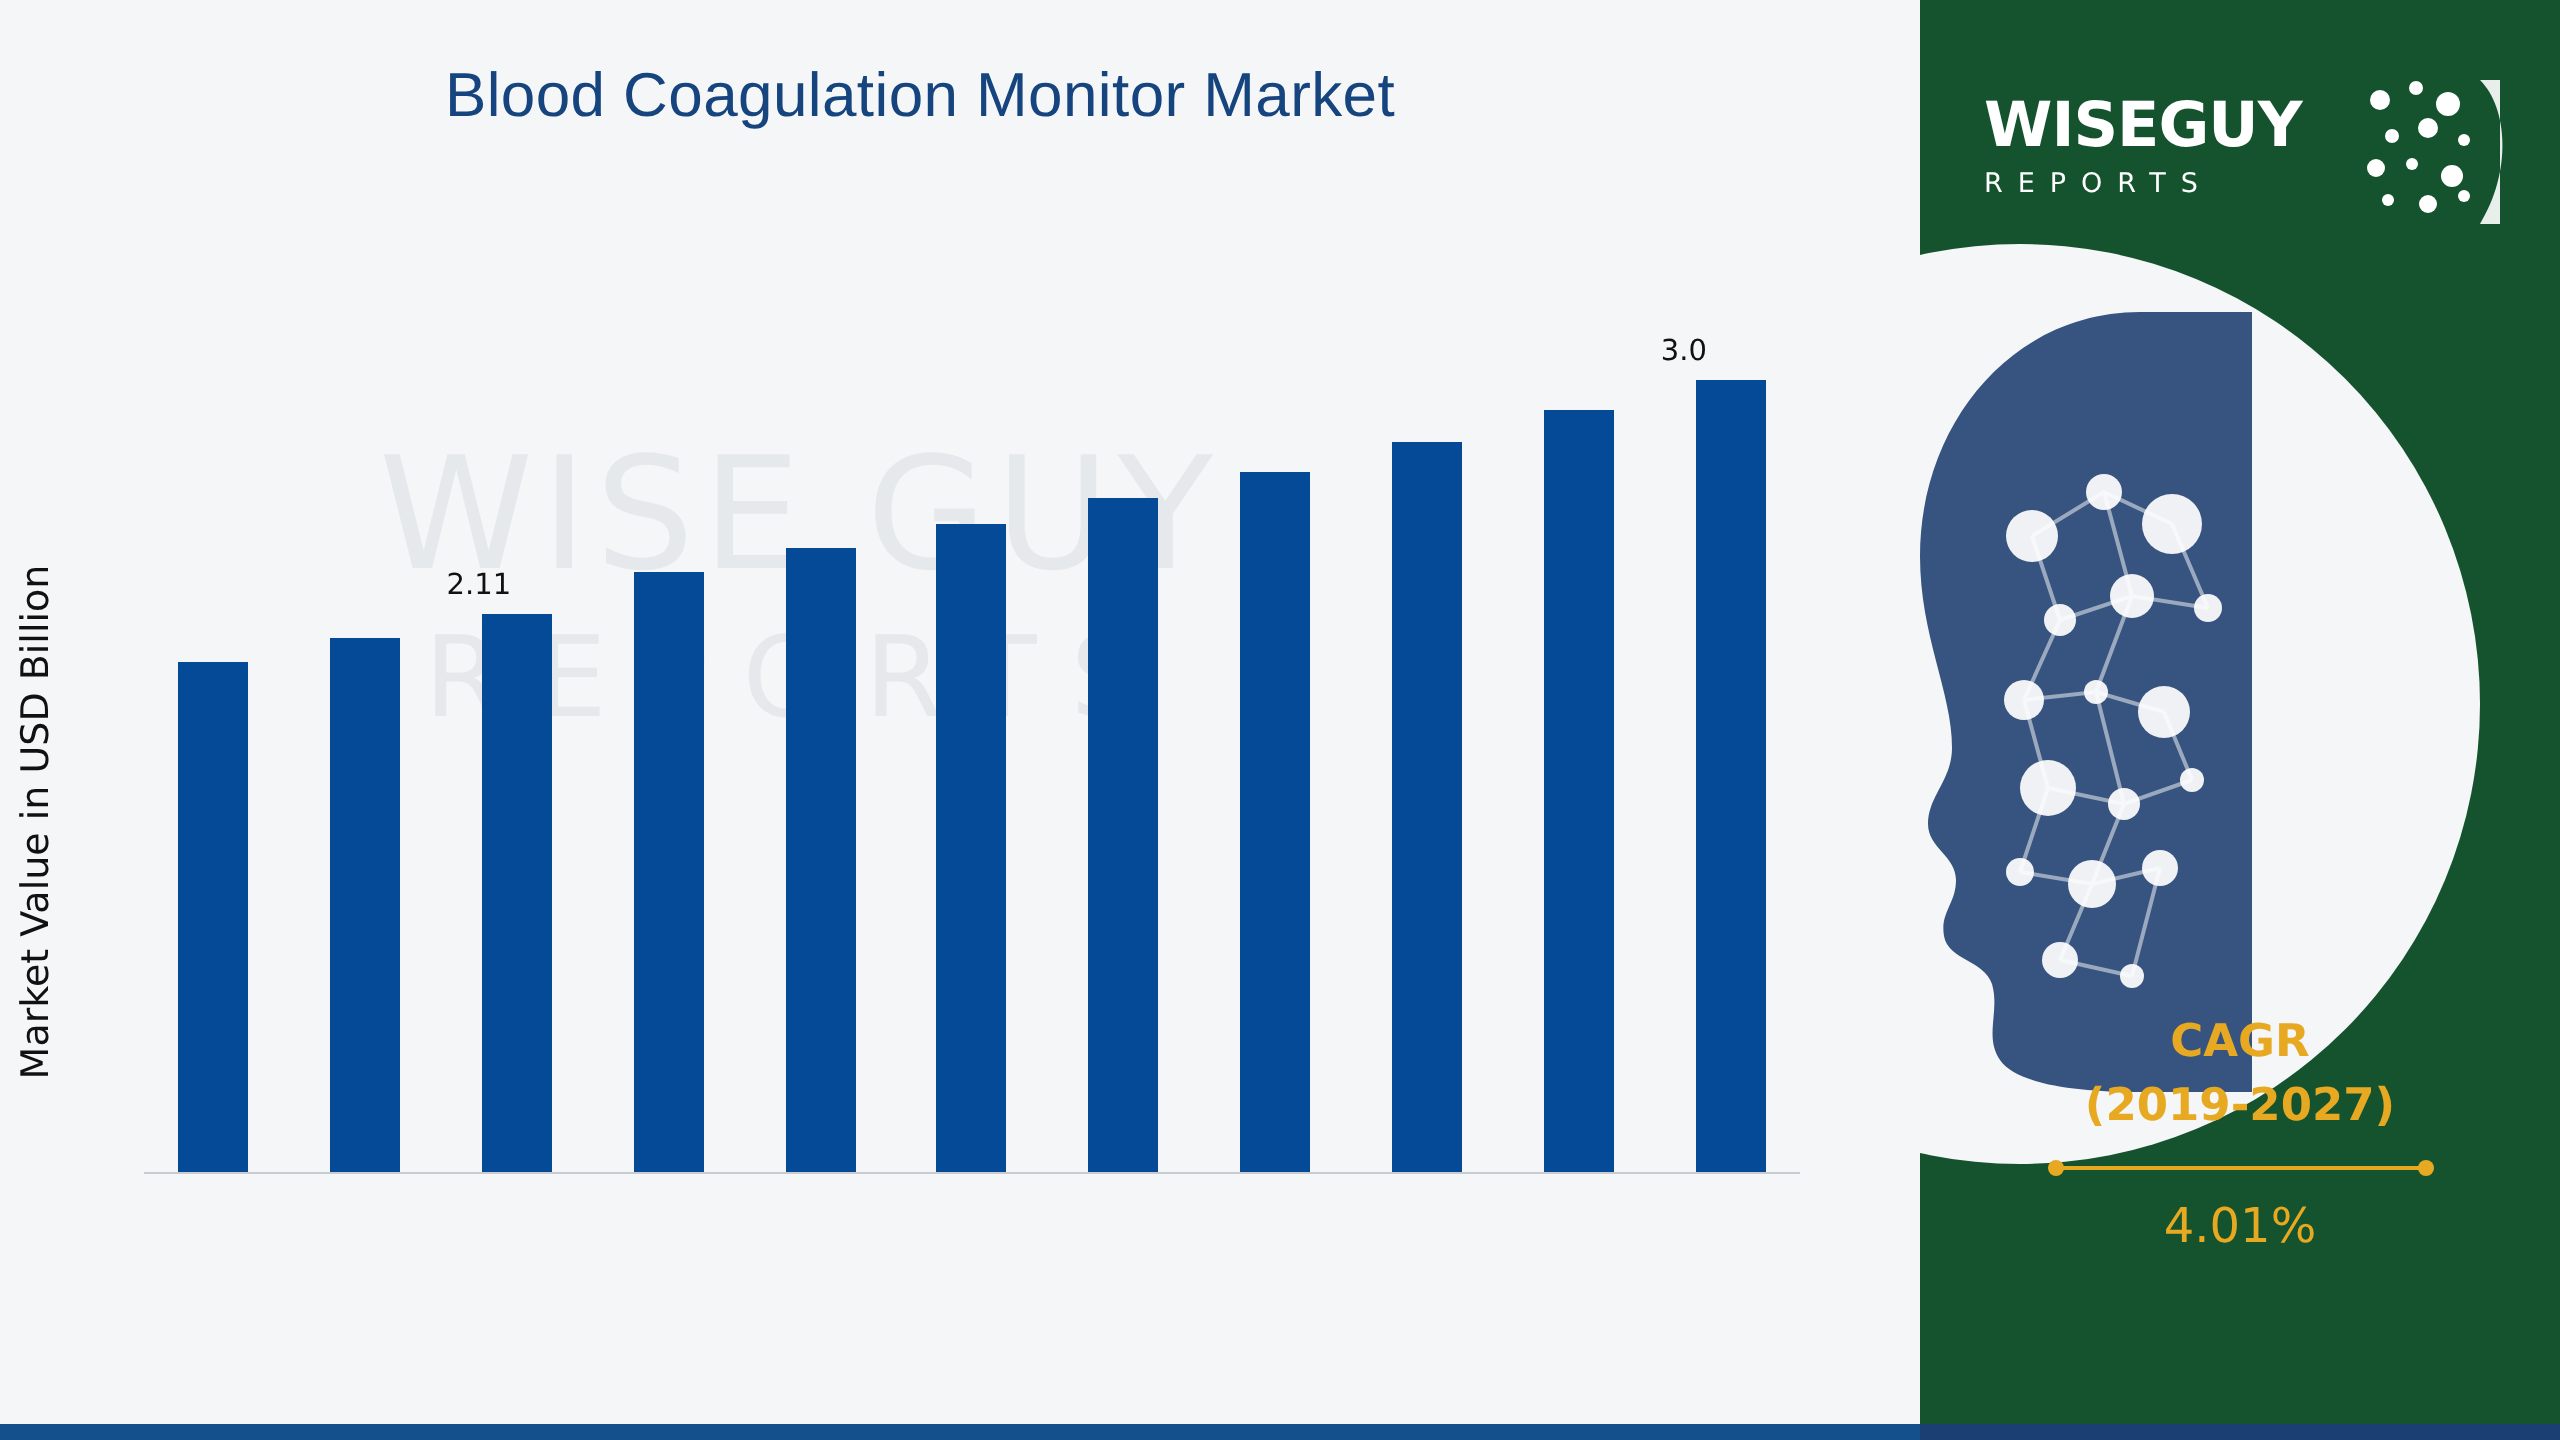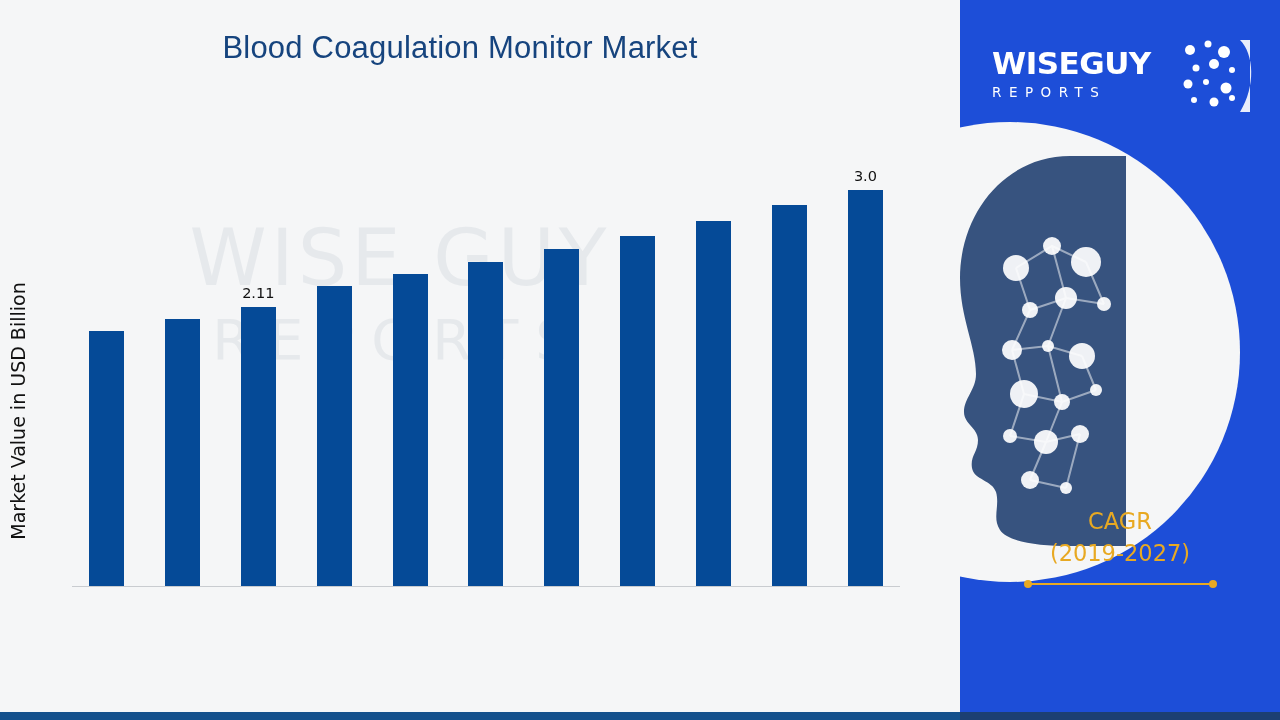--- a/index.html
+++ b/index.html
@@ -70,21 +70,21 @@
     width: 69px;
     height: 100%;
     display: flex; flex-direction: column; justify-content: flex-end; align-items: center;
   }
   .bar {
     width: 35px;
     background: #054a97;
   }
   .bar-value {
     position: absolute;
-    width: 70px; text-align: center;
+    width: 70px; text-align: left;
     font-size: 14.5px; color: #111;
     left: 50%; transform: translateX(-50%);
   }
 
   .axis-line {
     position: absolute;
     left: 72px; top: 586px; width: 828px; height: 1px;
     background: #c9ccd0;
     z-index: 2;
   }
@@ -96,21 +96,21 @@
     z-index: 3;
   }
   .tick {
     width: 69px; text-align: center;
     font-size: 12.5px; color: #111;
   }
 
   
   .right-panel {
     position: absolute; left: 960px; top: 0; width: 320px; height: 712px;
-    background: #1d4ed8;
+    background: #14532d;
     overflow: hidden;
   }
   
   .circle-bg {
     position: absolute;
     left: -180px; top: 122px;
     width: 460px; height: 460px;
     border-radius: 50%;
     background: #f5f6f7;
   }
@@ -132,21 +132,21 @@
     font-size: 31px; font-weight: bold; letter-spacing: -0.5px; line-height: 34px;
     white-space: nowrap;
   }
   .logo-reports {
     font-size: 13.5px; letter-spacing: 7.5px; line-height: 20px; margin-top: 2px;
   }
 
   .cagr-block {
     position: absolute; left: 0; top: 505px; width: 320px; text-align: center; z-index: 4;
   }
-  .cagr-label { color: #e8a922; font-size: 22.5px; line-height: 32px; }
+  .cagr-label { color: #e8a922; font-size: 22.5px; line-height: 32px; font-weight: bold; }
   .cagr-sep {
     width: 185px; height: 2px; background: #e8a922;
     margin: 14px auto 0 auto; position: relative;
   }
   .cagr-sep::before, .cagr-sep::after {
     content: ""; position: absolute; top: -3px; width: 8px; height: 8px;
     border-radius: 50%; background: #e8a922;
   }
   .cagr-sep::before { left: -4px; }
   .cagr-sep::after { right: -4px; }
@@ -277,18 +277,19 @@
       <div class="logo-text">
         <div class="logo-wise">WISEGUY</div>
         <div class="logo-reports">REPORTS</div>
       </div>
     </div>
 
     <div class="cagr-block">
       <div class="cagr-label">CAGR</div>
       <div class="cagr-label">(2019-2027)</div>
       <div class="cagr-sep"></div>
+      <div class="cagr-value">4.01%</div>
     </div>
   </div>
 
   <div class="bottom-strip"></div>
   <div class="bottom-strip-left"></div>
 </div>
 
 </body></html>

